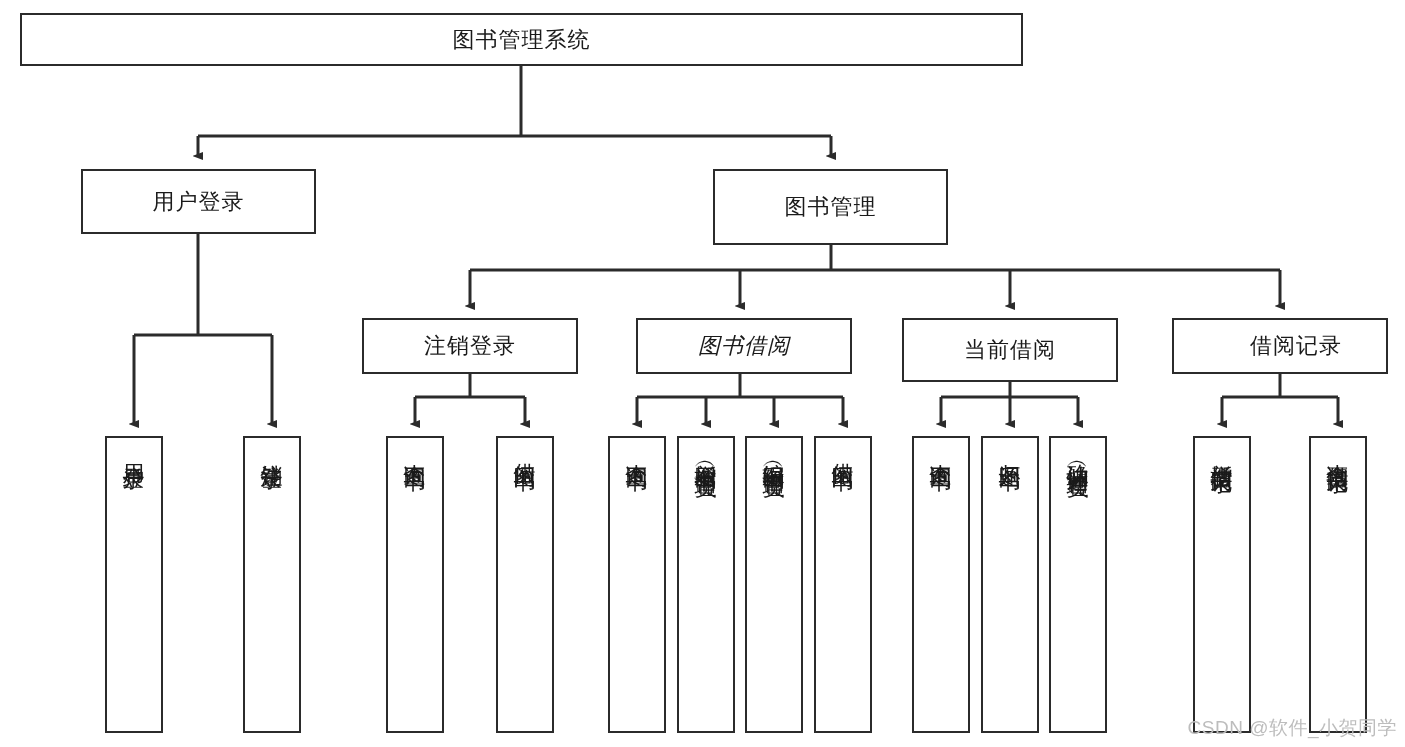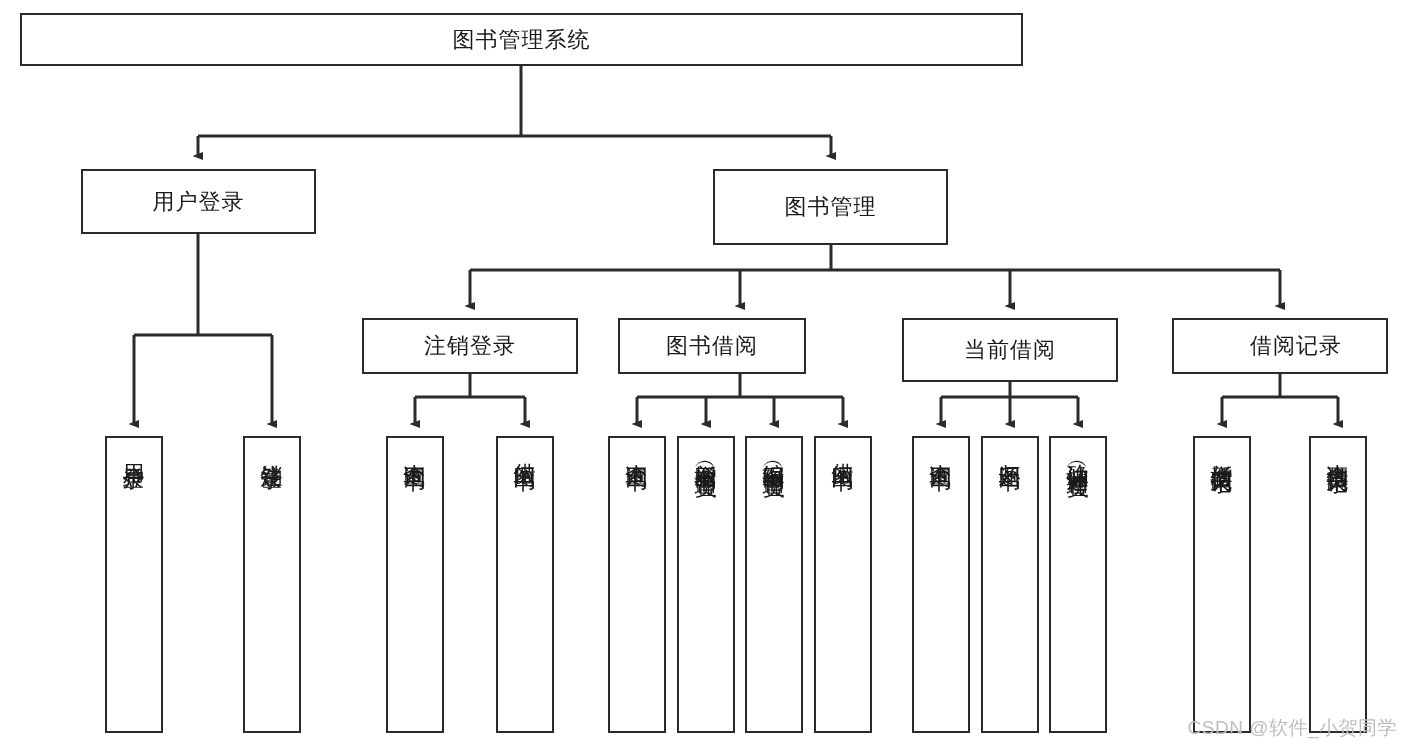--- a/index.html
+++ b/index.html
@@ -124,21 +124,21 @@
   <div class="node horiz" style="left:81px; top:169px; width:235px; height:65px;">
     <span>用户登录</span>
   </div>
   <div class="node horiz" style="left:713px; top:169px; width:235px; height:76px;">
     <span>图书管理</span>
   </div>
 
   <div class="node horiz" style="left:362px; top:318px; width:216px; height:56px;">
     <span>注销登录</span>
   </div>
-  <div class="node horiz" style="left:618px; top:318px; width:188px; height:56px;">
+  <div class="node horiz" style="left:636px; top:318px; width:216px; height:56px;font-style:italic;">
     <span>图书借阅</span>
   </div>
   <div class="node horiz" style="left:902px; top:318px; width:216px; height:64px;">
     <span>当前借阅</span>
   </div>
   <div class="node horiz" style="left:1172px; top:318px; width:216px; height:56px;padding-left:32px;">
     <span>借阅记录</span>
   </div>
 
   <div class="node vert" style="left:105px; top:436px; width:58px; height:297px;">

